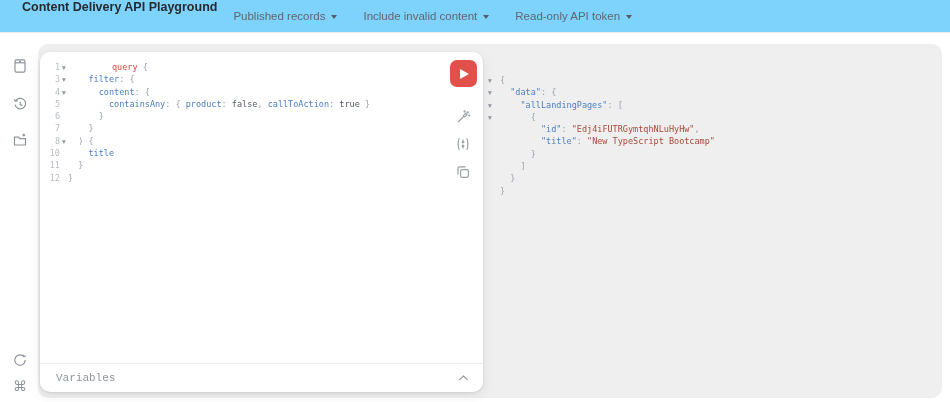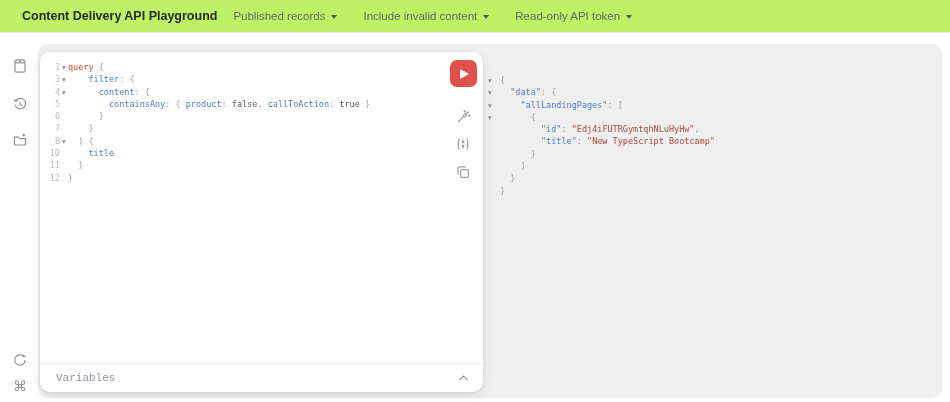--- a/index.html
+++ b/index.html
@@ -1,21 +1,21 @@
 <!DOCTYPE html>
 <html style="--c-panel_bg: #efefef; --c-run_button: #e1504a; --c-complexity_dot: #2fc724; --c-keyword: #d64541; --c-field: #4a7fc1; --c-punctuation: #9aa2ab; --c-boolean: #545b64; --c-json_key: #4a7fc1; --c-json_string: #a84a38;"><head>
 <meta charset="utf-8">
 <style>
   html,body{margin:0;padding:0;background:#fff;}
   #page{position:relative;width:950px;height:402px;background:#fff;
         font-family:"Liberation Sans",sans-serif;overflow:hidden;}
 
   
-  #header{position:absolute;left:0;top:0;right:0;height:33px;background:#bef264;
-          border-bottom:1px solid #ebebeb;display:flex;align-items:center;padding-left:22px;box-sizing:border-box;}
+  #header{position:absolute;left:0;top:0;right:0;height:33px;background:#7dd3fc;
+          border-bottom:1px solid #ebebeb;display:flex;padding-left:22px;box-sizing:border-box;}
   #page-title{font-size:12.5px;font-weight:bold;color:#27292d;margin-right:16px;white-space:nowrap;}
   .hmenu{display:flex;align-items:center;color:#62666d;font-size:11.5px;margin-right:26px;cursor:pointer;white-space:nowrap;}
   .hmenu .caret{width:0;height:0;border-left:3.5px solid transparent;border-right:3.5px solid transparent;
                 border-top:4.5px solid #565a61;margin-left:6px;margin-top:1px;}
   #complexity{margin-left:auto;display:flex;align-items:center;font-size:11.5px;color:#62666d;padding-right:14px;}
   #complexity .dot{width:7px;height:7px;border-radius:50%;margin-left:6px;}
 
   
   .rail-icon{position:absolute;left:12px;width:16px;height:16px;color:#8f949b;cursor:pointer;}
   .rail-icon svg{display:block;}
@@ -28,21 +28,21 @@
   #card{position:absolute;left:2px;top:8px;width:443px;height:340px;background:#fff;border-radius:10px;
         box-shadow:0 1px 3px rgba(0,0,0,.10),0 4px 14px rgba(0,0,0,.07);}
   #editor-code{position:absolute;left:8px;top:9px;right:36px;bottom:32px;overflow:hidden;cursor:text;}
 
   .crow{height:12.3px;line-height:12.3px;white-space:pre;
         font-family:"DejaVu Sans Mono","Liberation Mono",monospace;font-size:8.5px;}
   .ln{display:inline-block;width:12px;text-align:right;color:#b9bec4;}
   .fold{display:inline-block;width:8px;text-align:center;color:#8f959d;
         font-family:"DejaVu Sans",sans-serif;font-size:7.5px;}
   #response-code .fold{width:14px;text-align:left;padding-left:2px;box-sizing:border-box;}
-  .t-kw{color:var(--c-keyword);}
+  .t-kw{color:var(--c-keyword);margin-left:44px;}
   .t-fld{color:var(--c-field);}
   .t-p{color:var(--c-punctuation);}
   .t-bool{color:var(--c-boolean);}
   .t-key{color:var(--c-json_key);}
   .t-str{color:var(--c-json_string);}
 
   
   #variables-bar{position:absolute;left:0;right:0;bottom:0;height:29px;border-top:1px solid #ededed;
                  display:flex;align-items:center;padding:0 14px 0 16px;box-sizing:border-box;cursor:pointer;font-family:Liberation Mono, monospace;}
   #variables-label{font-size:11px;color:#8f949b;}

